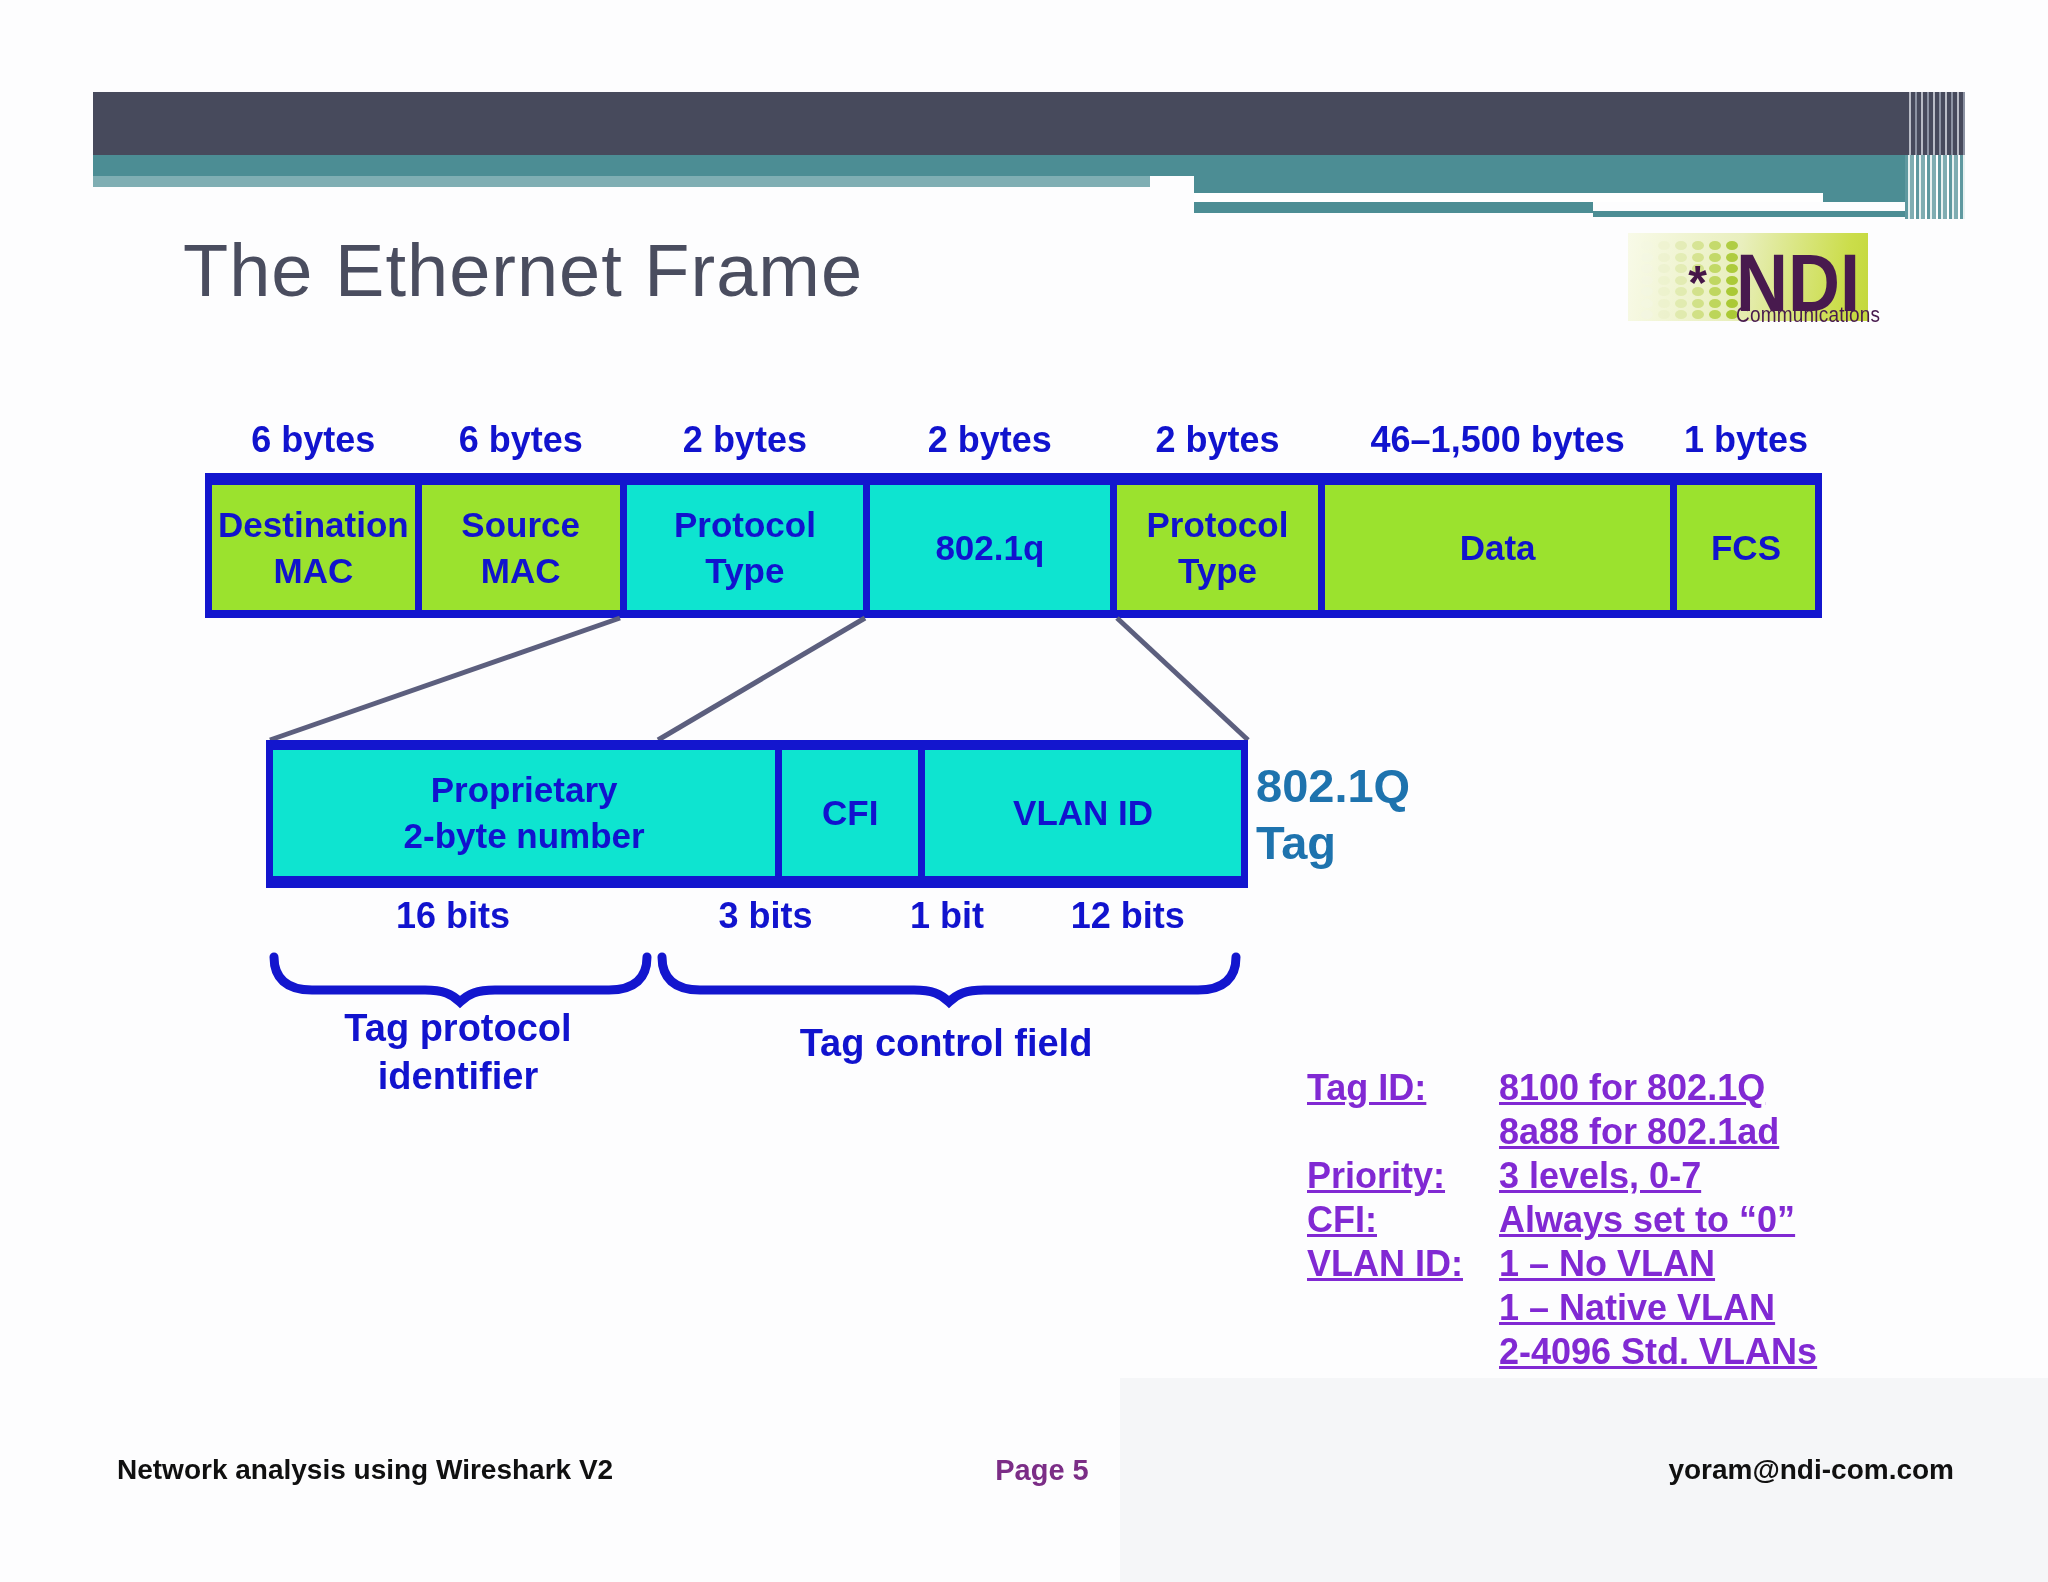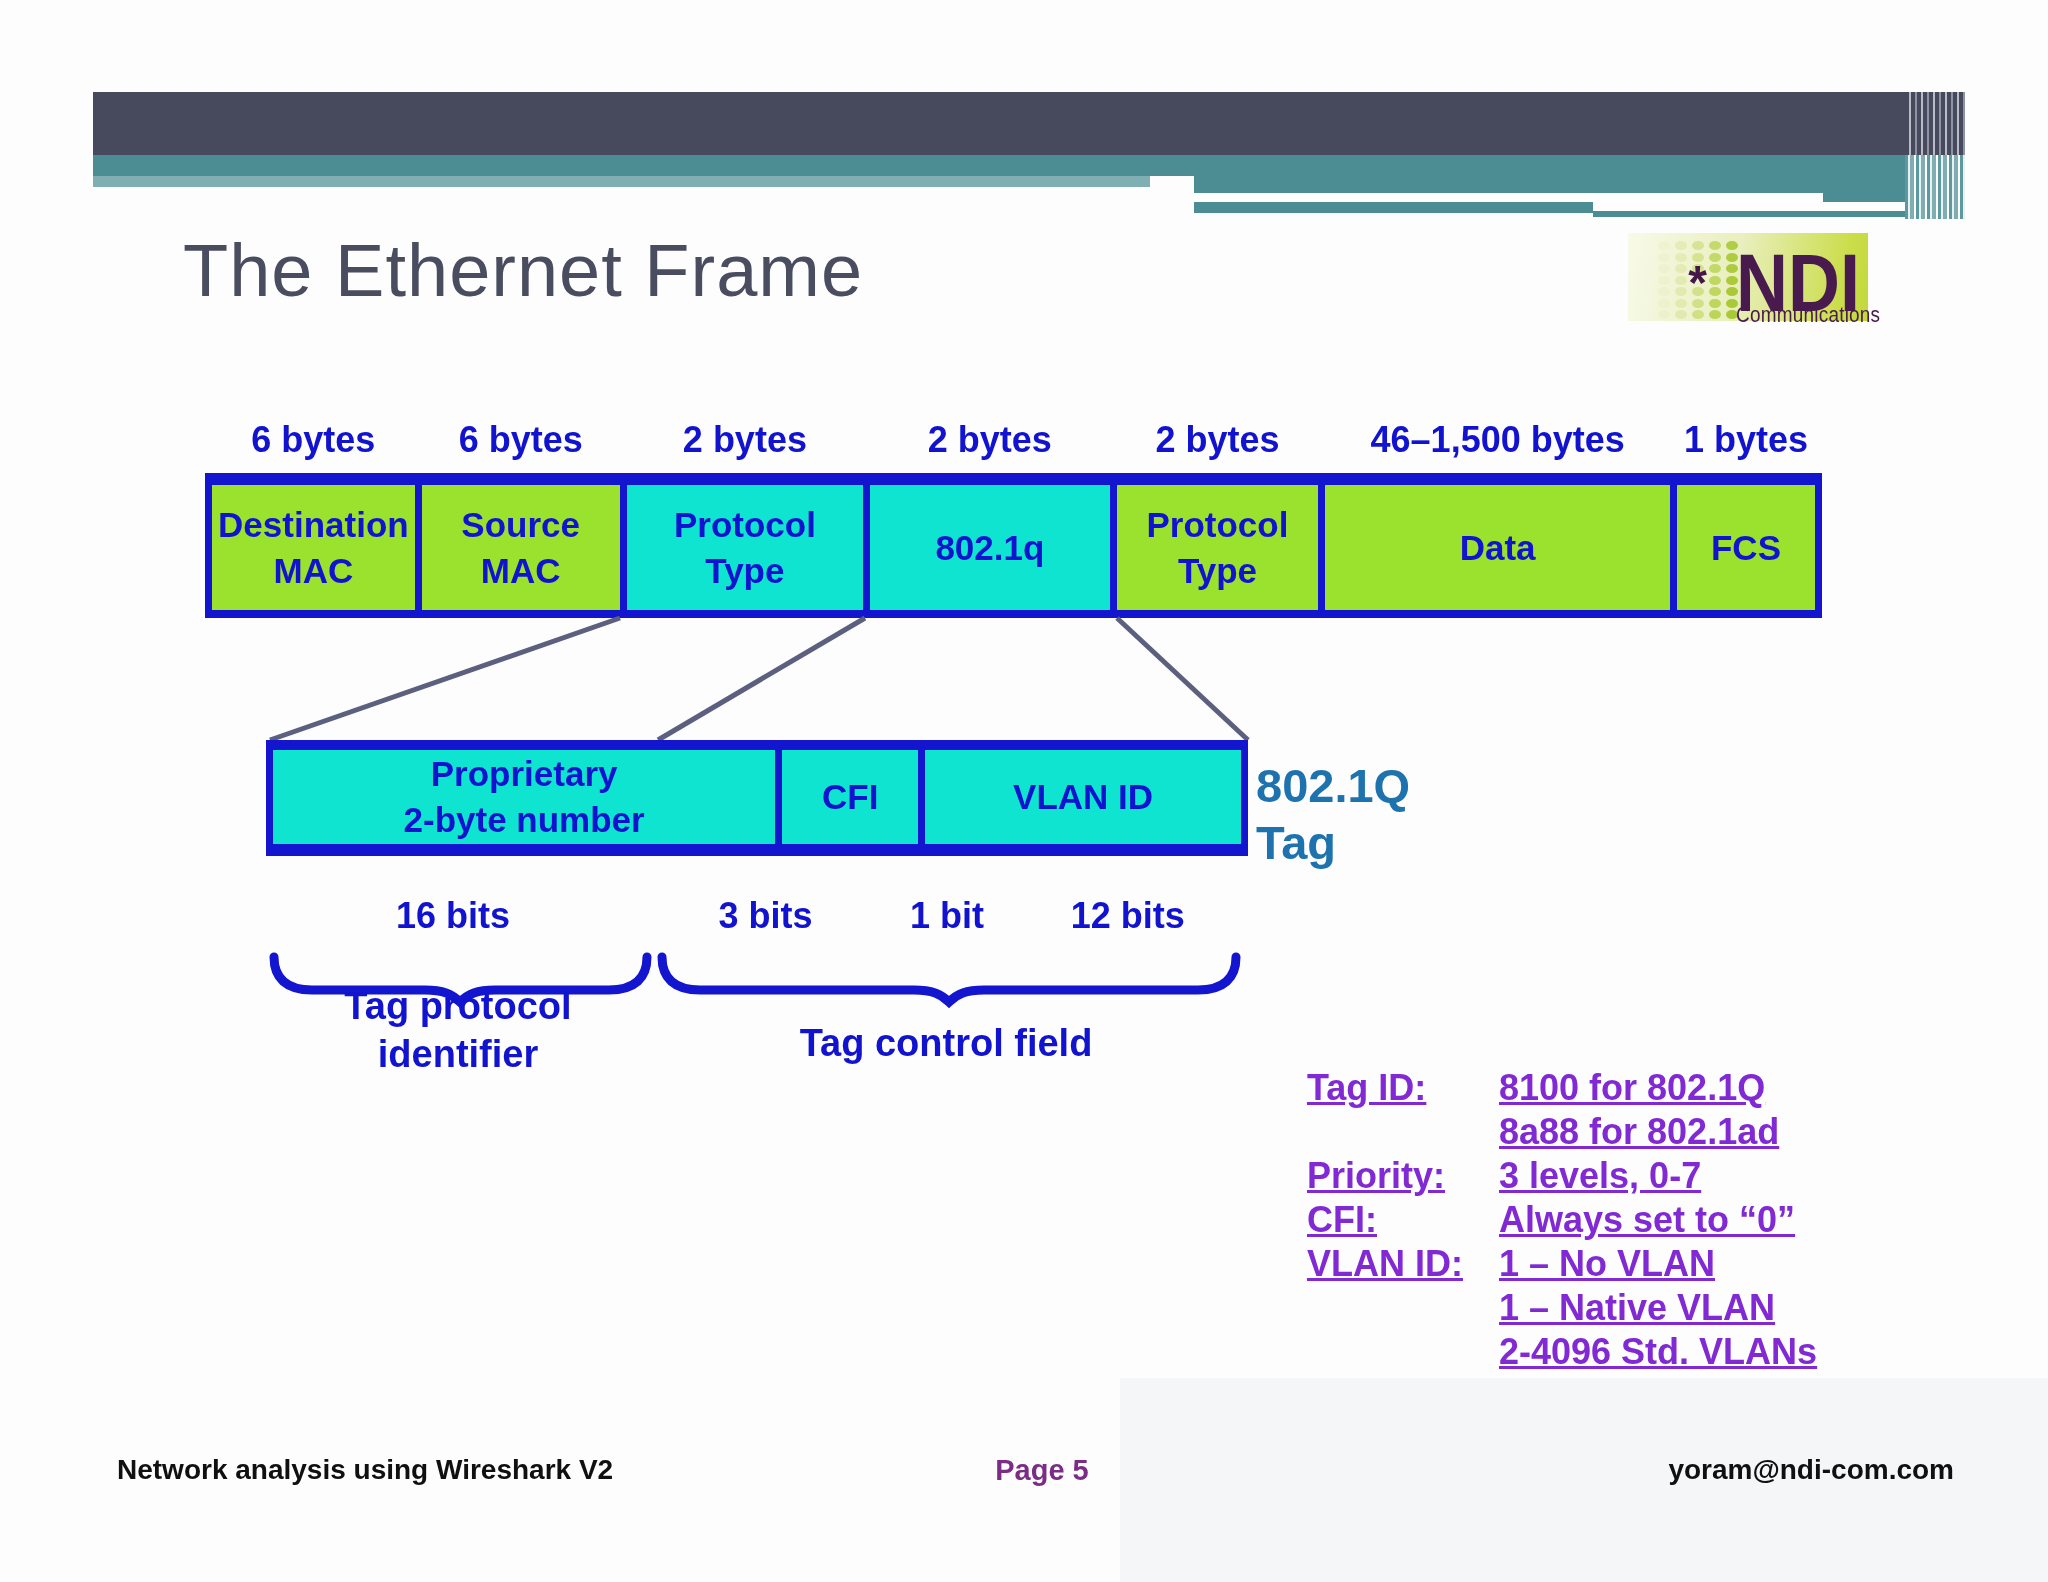--- a/index.html
+++ b/index.html
@@ -31,32 +31,32 @@
   .logo-dots i{display:block;width:12px;height:9px;border-radius:50%;}
   .logo-asterisk{font-size:48px;font-weight:bold;color:#451648;line-height:10px;position:relative;top:3px;}
   .logo-name{position:absolute;left:108px;top:4px;font-size:72px;font-weight:600;color:#481a4e;
     transform:scaleY(1.12);transform-origin:left top;letter-spacing:0;}
   .logo-tagline{position:absolute;left:108px;top:69px;font-size:19px;font-weight:500;color:#481a4e;
     transform:scaleY(1.15);transform-origin:left top;letter-spacing:0.2px;white-space:nowrap;}
   
   .bytes-row{left:205px;top:418px;width:1617px;height:44px;display:flex;gap:7px;padding:0 7px;box-sizing:border-box;}
   .frame-row{left:205px;top:473px;width:1617px;height:145px;background:var(--blue);
     display:flex;gap:7px;padding:12px 7px 8px;box-sizing:border-box;}
-  .tag-row{left:266px;top:740px;width:982px;height:116px;background:var(--blue);
+  .tag-row{left:266px;top:740px;width:982px;height:148px;background:var(--blue);
     display:flex;gap:7px;padding:10px 7px 12px;box-sizing:border-box;}
   .bits-row{left:266px;top:894px;width:982px;height:44px;display:flex;gap:19px;padding:0 7px;box-sizing:border-box;}
   .fcell{display:flex;flex-direction:column;justify-content:center;align-items:center;
     font-size:35px;font-weight:bold;color:var(--blue-text);line-height:46px;white-space:nowrap;overflow:visible;}
   .fcell.green{background:var(--green);}
   .fcell.cyan{background:var(--cyan);}
   .bytelab,.bitlab{display:flex;align-items:center;justify-content:center;
     font-size:36px;font-weight:bold;color:var(--blue-text);white-space:nowrap;}
   
   .tag-caption{left:1256px;top:757px;font-size:47px;font-weight:bold;color:var(--steel);line-height:57px;}
-  .brace-label-left{left:268px;top:982px;width:380px;text-align:center;
+  .brace-label-left{left:268px;top:1004px;width:380px;text-align:center;
     font-size:38px;font-weight:bold;color:var(--blue-text);line-height:48px;}
   .brace-label-right{left:646px;top:1022px;width:600px;text-align:center;
     font-size:38px;font-weight:bold;color:var(--blue-text);}
   
   .specs{left:1307px;top:1066px;font-size:36px;font-weight:bold;color:var(--purple);}
   .spec-row{display:flex;height:44px;line-height:44px;white-space:nowrap;text-decoration:underline;}
   .spec-label{width:192px;flex:0 0 192px;}
   
   .footer-left{left:117px;top:1454px;font-size:28px;font-weight:bold;color:#101010;white-space:nowrap;}
   .footer-center{left:952px;top:1454px;width:180px;text-align:center;font-size:29px;font-weight:bold;

